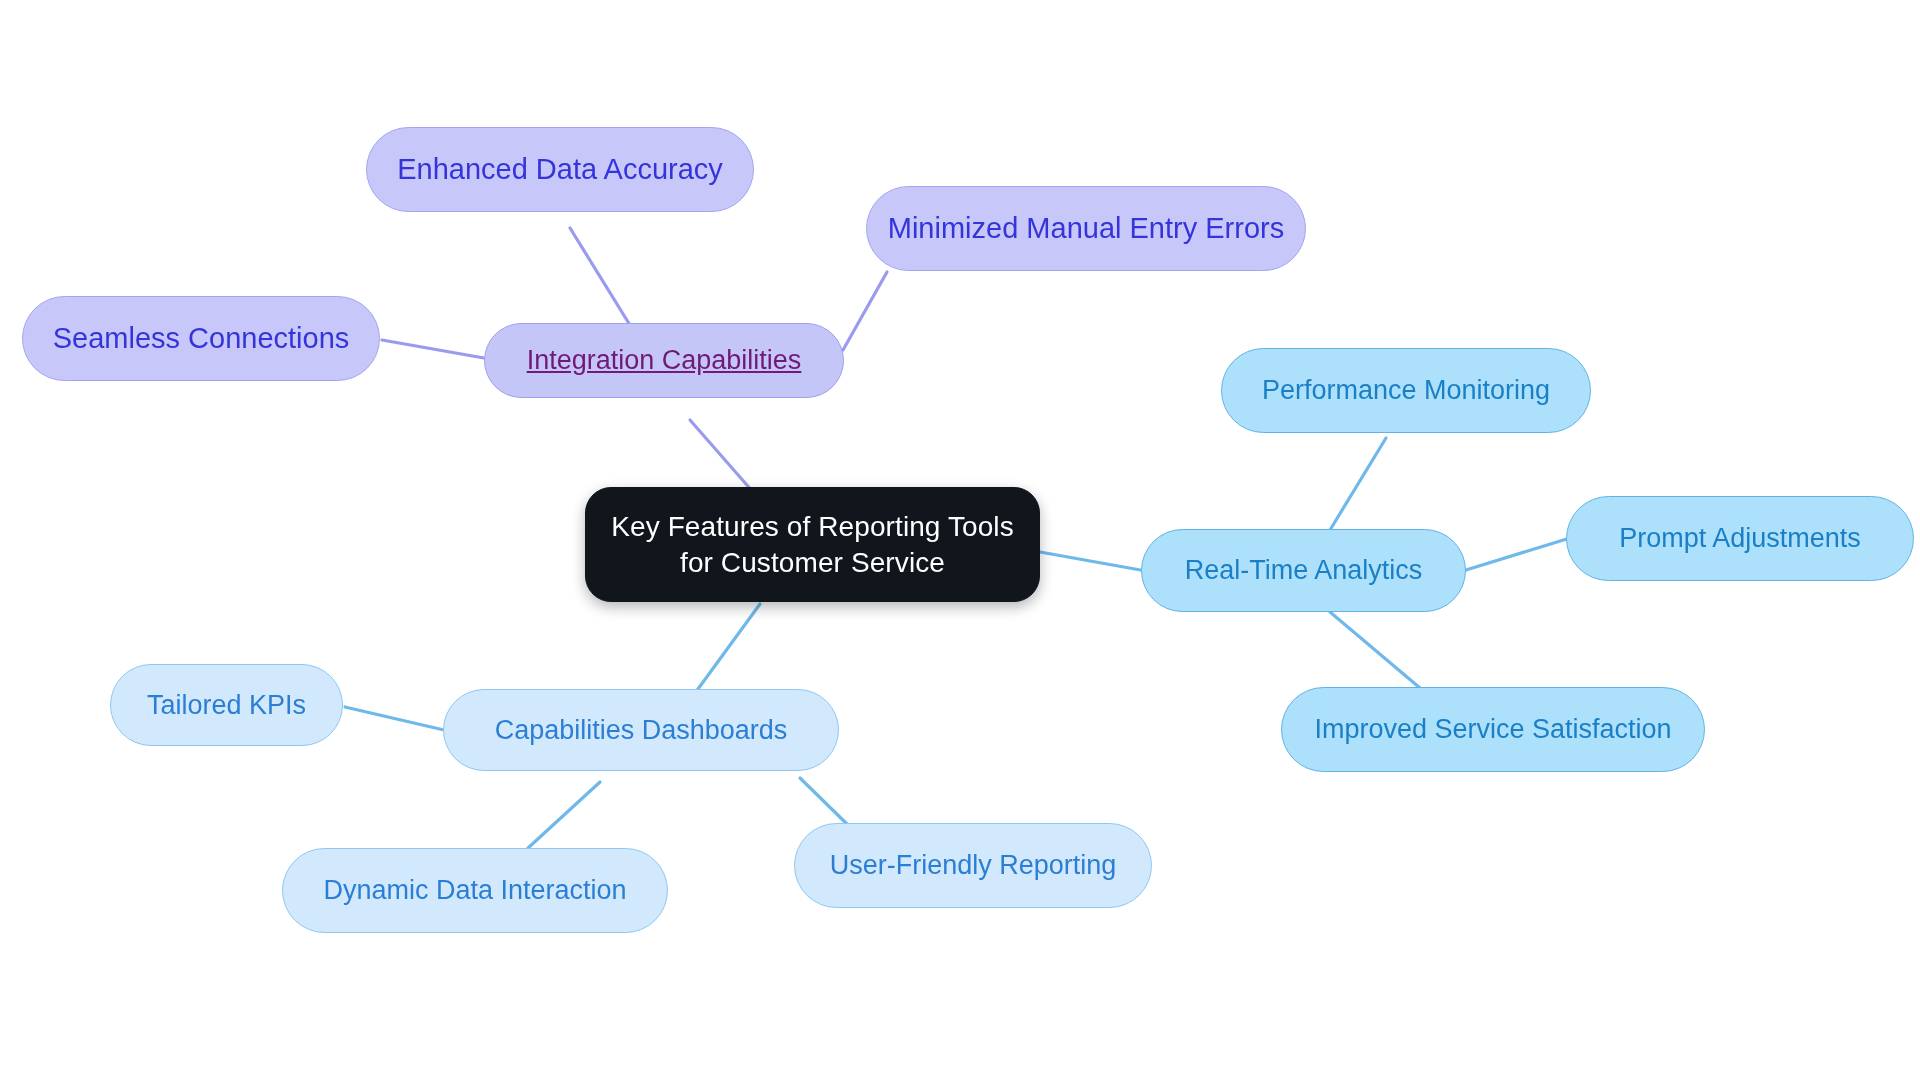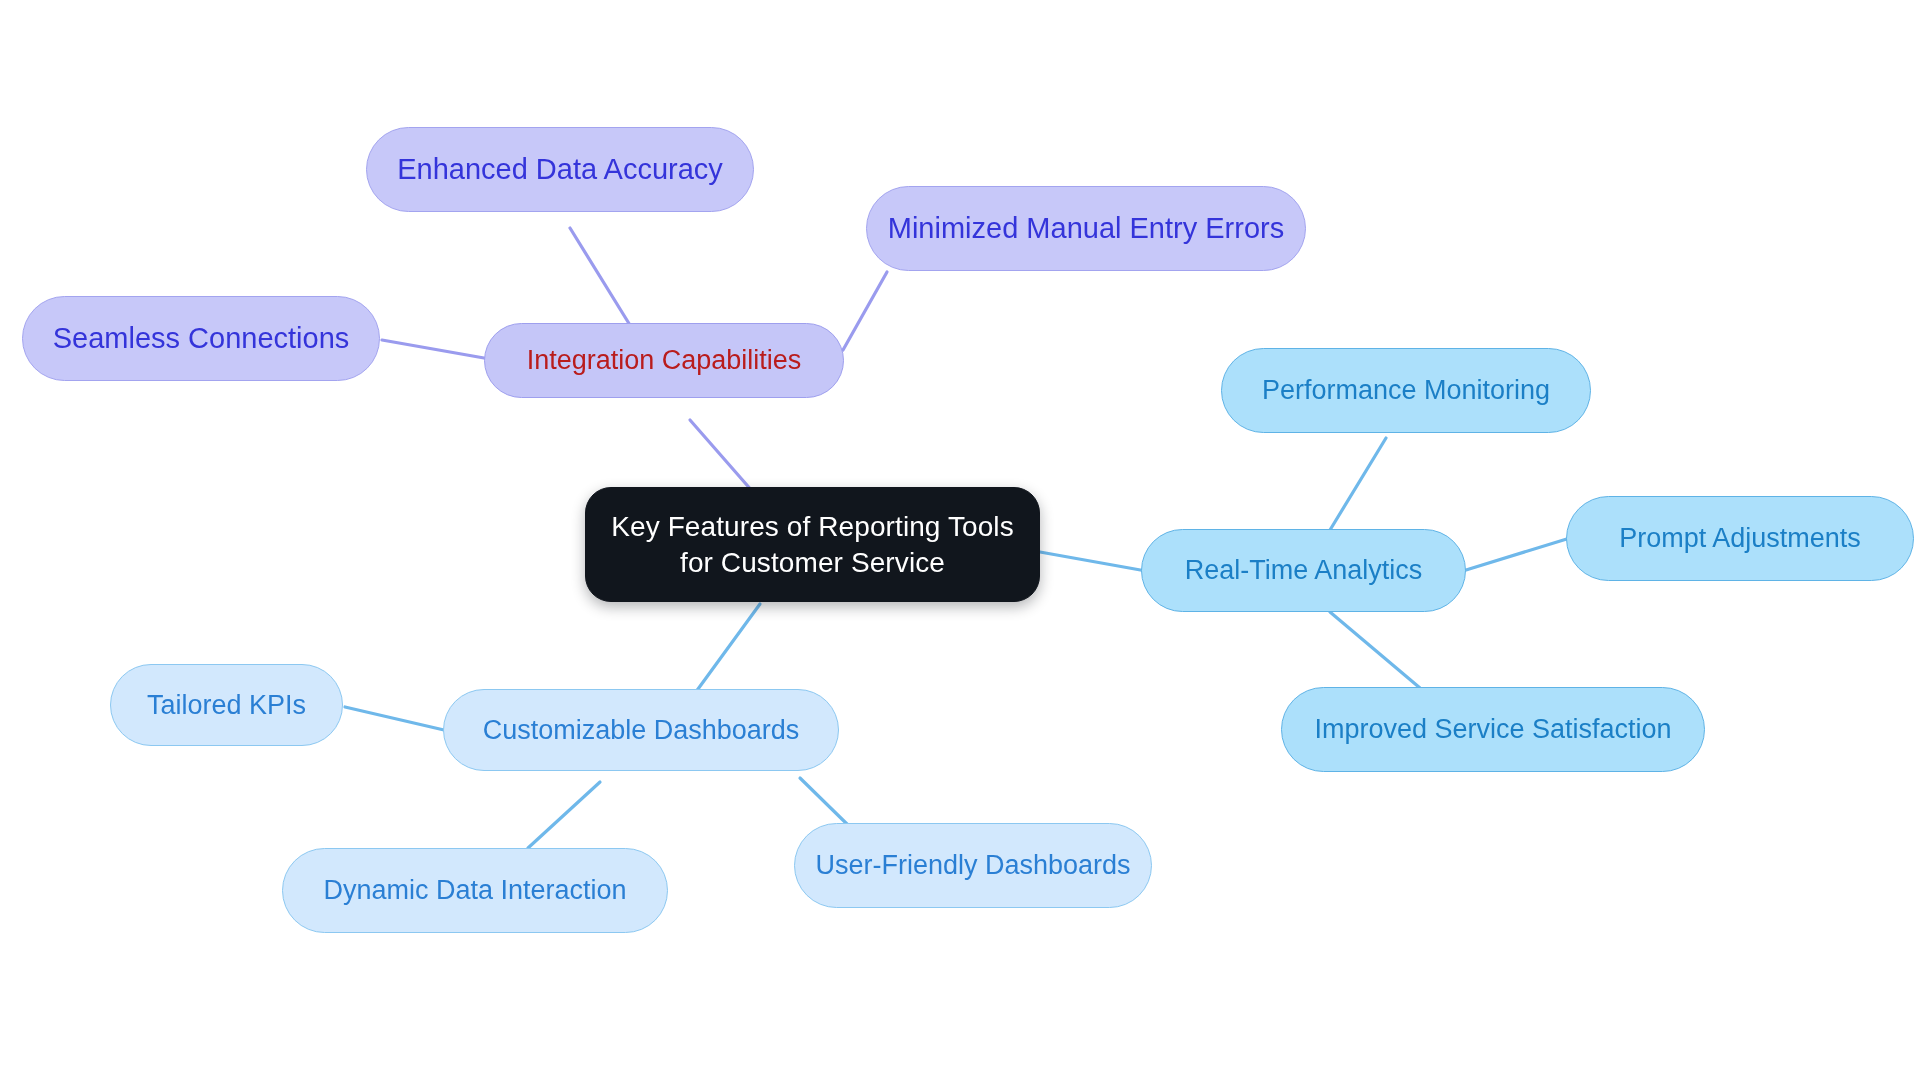--- a/index.html
+++ b/index.html
@@ -50,23 +50,24 @@
   .node-purple {
     background: #c7c8f9;
     border-color: #a3a4ef;
     color: #3434da;
     border-radius: 999px;
     font-size: 29px;
   }
   .node-purple-branch {
     background: #c5c6f8;
     border-color: #9e9fee;
-    color: #b91c1c;
+    color: #701a75;
     border-radius: 999px;
     font-size: 27px;
+    text-decoration: underline;
   }
   .node-blue-deep {
     background: #ace0fb;
     border-color: #5fb3e6;
     color: #1b7fc6;
     border-radius: 999px;
     font-size: 27px;
     text-align: right;
   }
   .node-blue-soft {
@@ -144,28 +145,28 @@
 
   <div class="node node-blue-deep" style="left:1566px; top:496px; width:348px; height:85px;">
     <span class="node-label">Prompt Adjustments</span>
   </div>
 
   <div class="node node-blue-deep" style="left:1281px; top:687px; width:424px; height:85px;">
     <span class="node-label">Improved Service Satisfaction</span>
   </div>
 
   <div class="node node-blue-soft" style="left:443px; top:689px; width:396px; height:82px;">
-    <span class="node-label">Customizable Dashboards</span>
+    <span class="node-label">Capabilities Dashboards</span>
   </div>
 
   <div class="node node-blue-soft" style="left:110px; top:664px; width:233px; height:82px;">
     <span class="node-label">Tailored KPIs</span>
   </div>
 
   <div class="node node-blue-soft" style="left:282px; top:848px; width:386px; height:85px;">
     <span class="node-label">Dynamic Data Interaction</span>
   </div>
 
   <div class="node node-blue-soft" style="left:794px; top:823px; width:358px; height:85px;">
-    <span class="node-label">User-Friendly Dashboards</span>
+    <span class="node-label">User-Friendly Reporting</span>
   </div>
 
 </div>
 
 </body></html>

